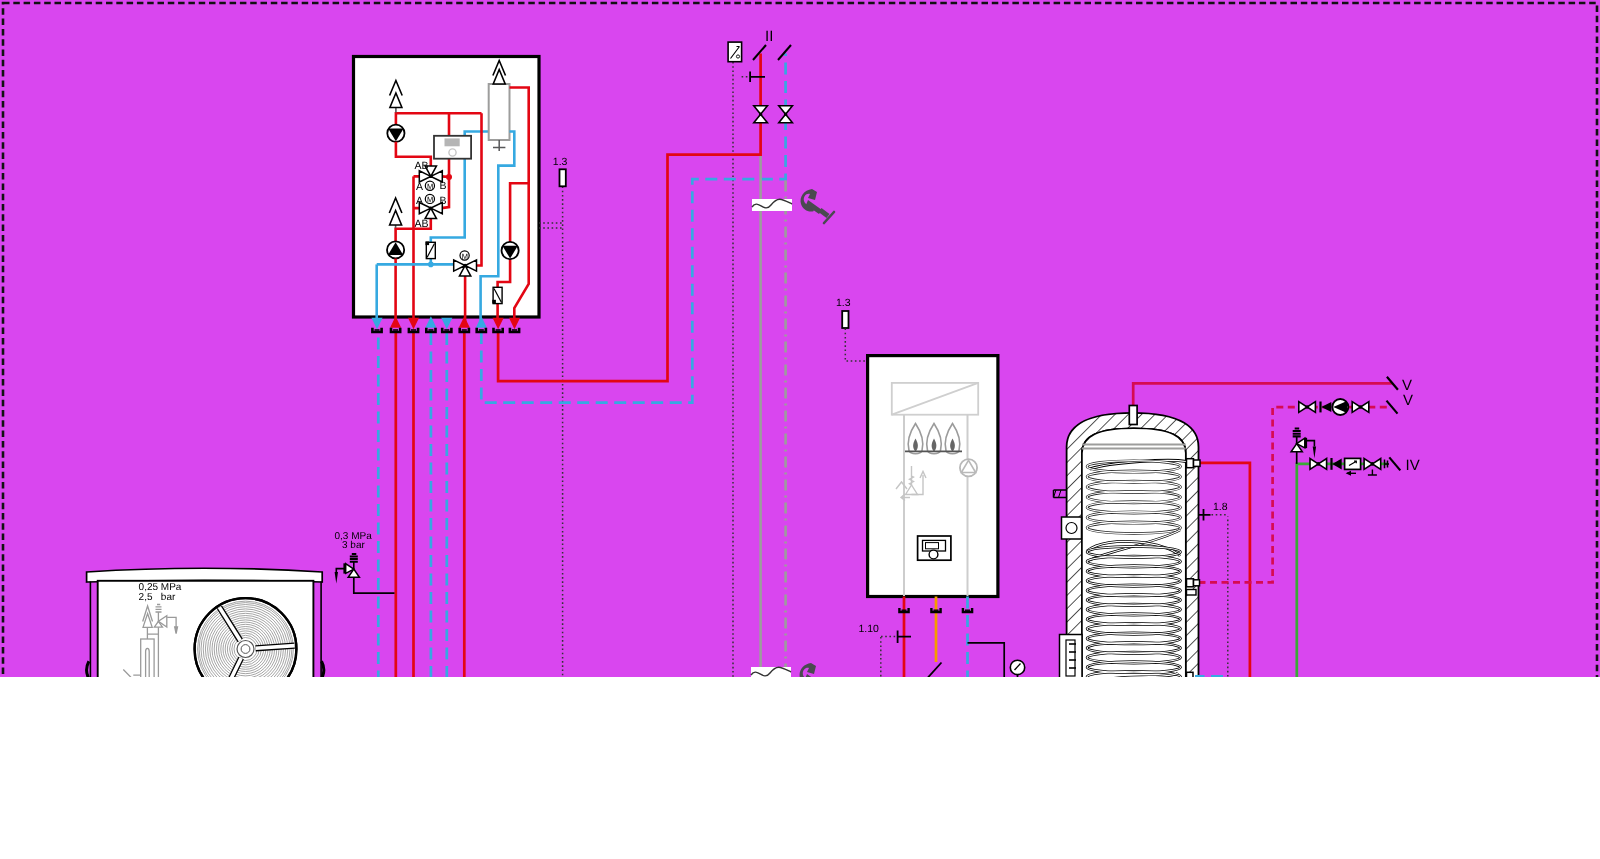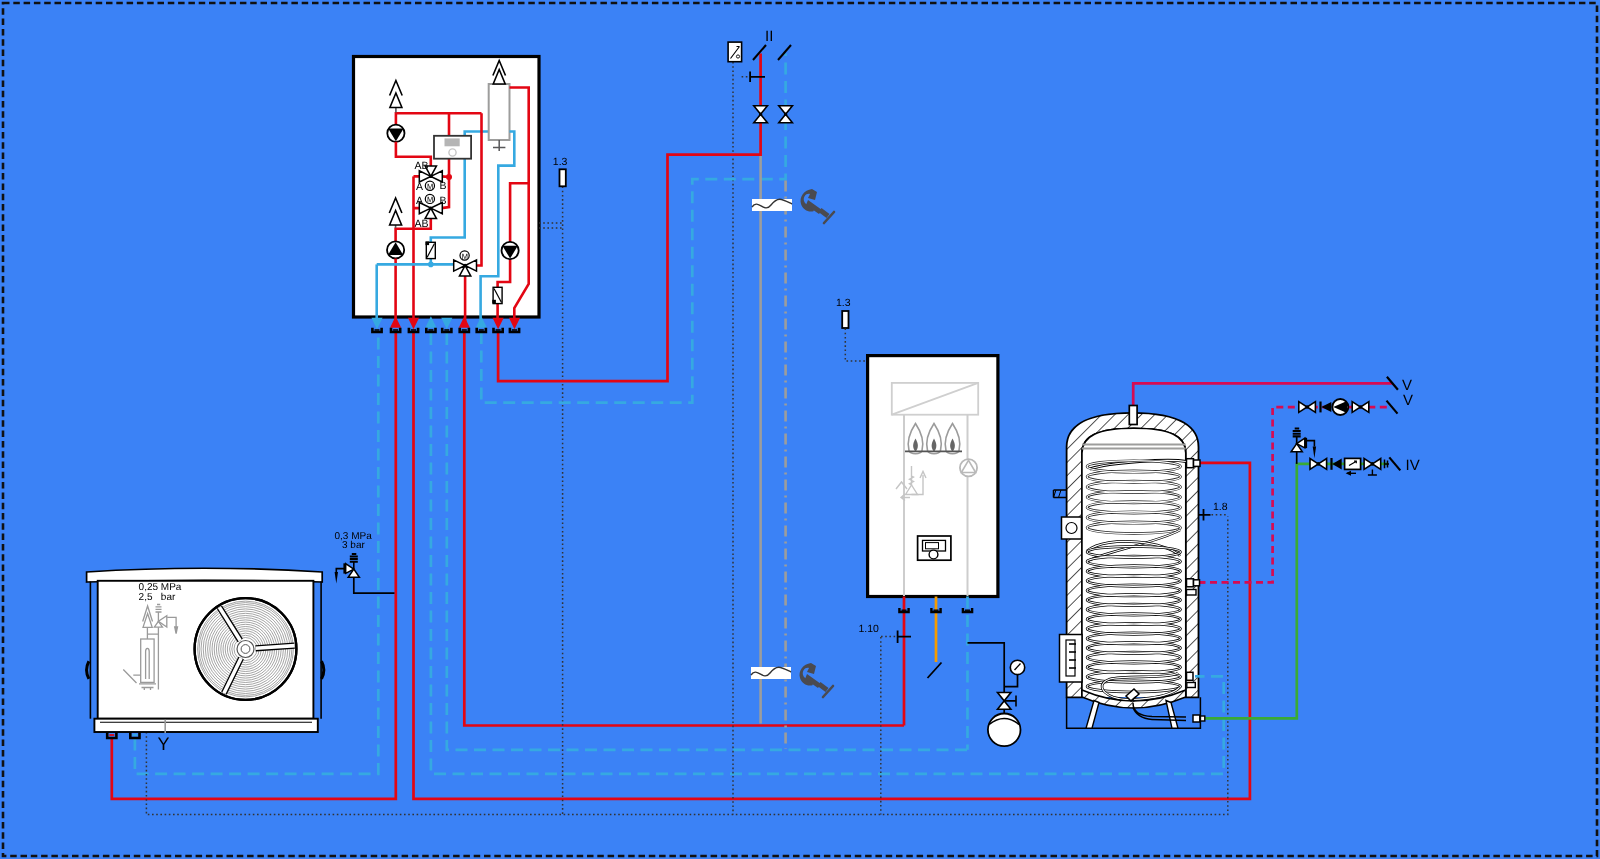--- a/index.html
+++ b/index.html
@@ -1,16 +1,16 @@
 <!DOCTYPE html>
 <html><head>
 <meta charset="utf-8">
 <style>
   html,body{margin:0;padding:0;background:#ffffff;}
-  #page{position:relative;width:1600px;height:859px;background:#3b82f6;overflow:hidden;
+  #page{position:relative;width:1600px;height:677px;background:#d946ef;overflow:hidden;
         font-family:"Liberation Sans",sans-serif;}
   svg{position:absolute;left:0;top:0;}
   text{font-family:"Liberation Sans",sans-serif;fill:#000;}
 </style>
 </head>
 <body>
 <div id="page">
 <svg width="1600" height="859" viewBox="0 0 1600 859" text-rendering="geometricPrecision">
 <defs>
 

